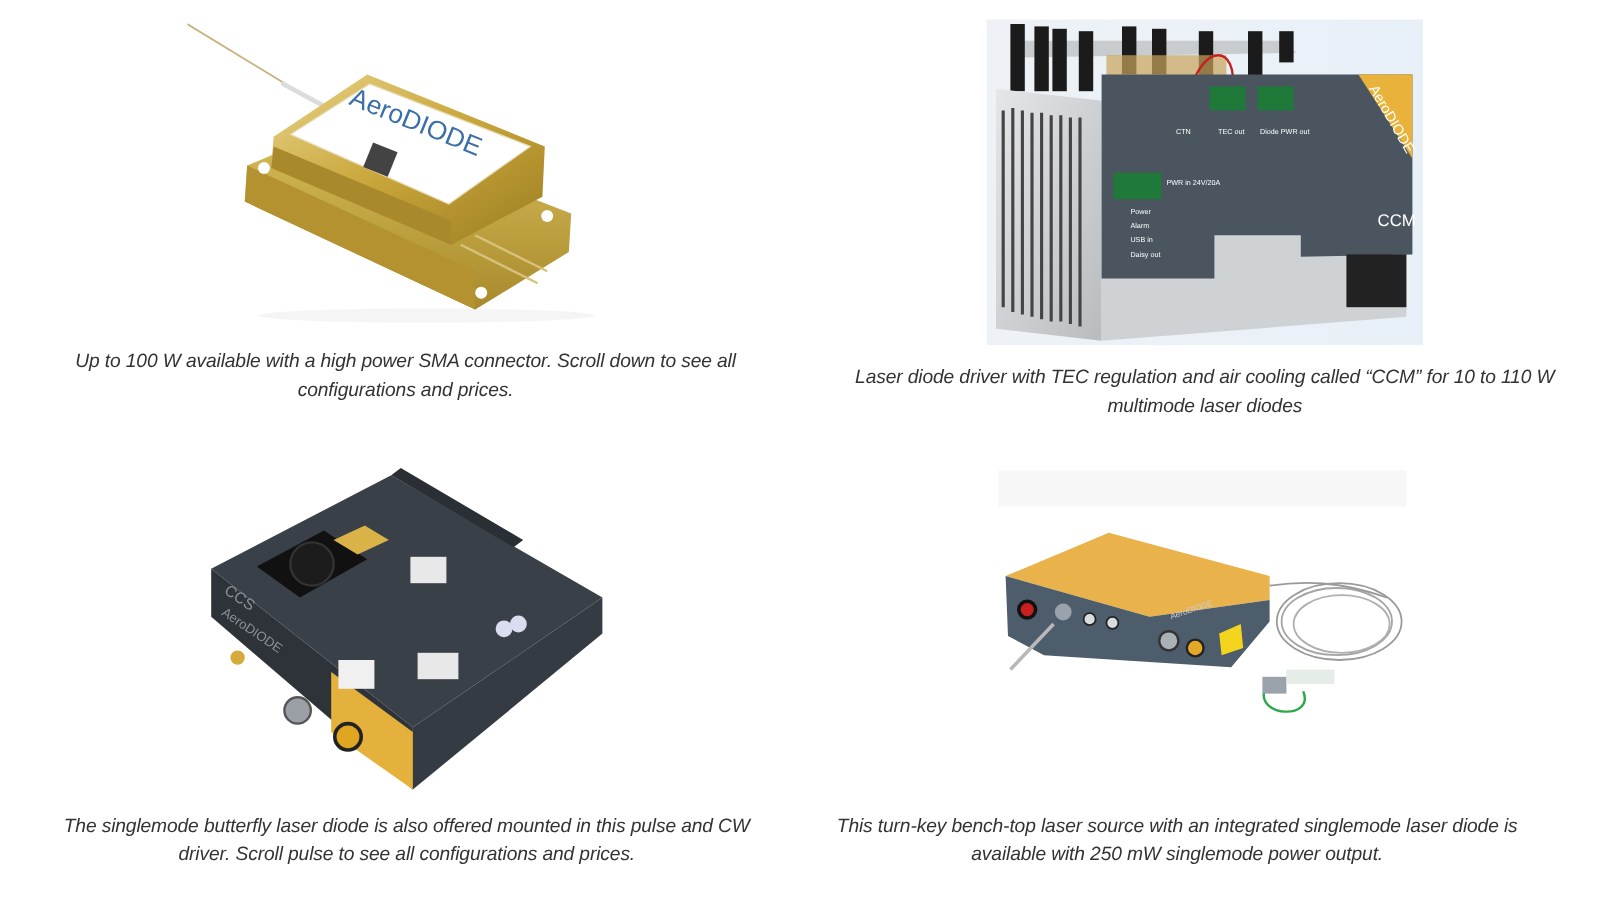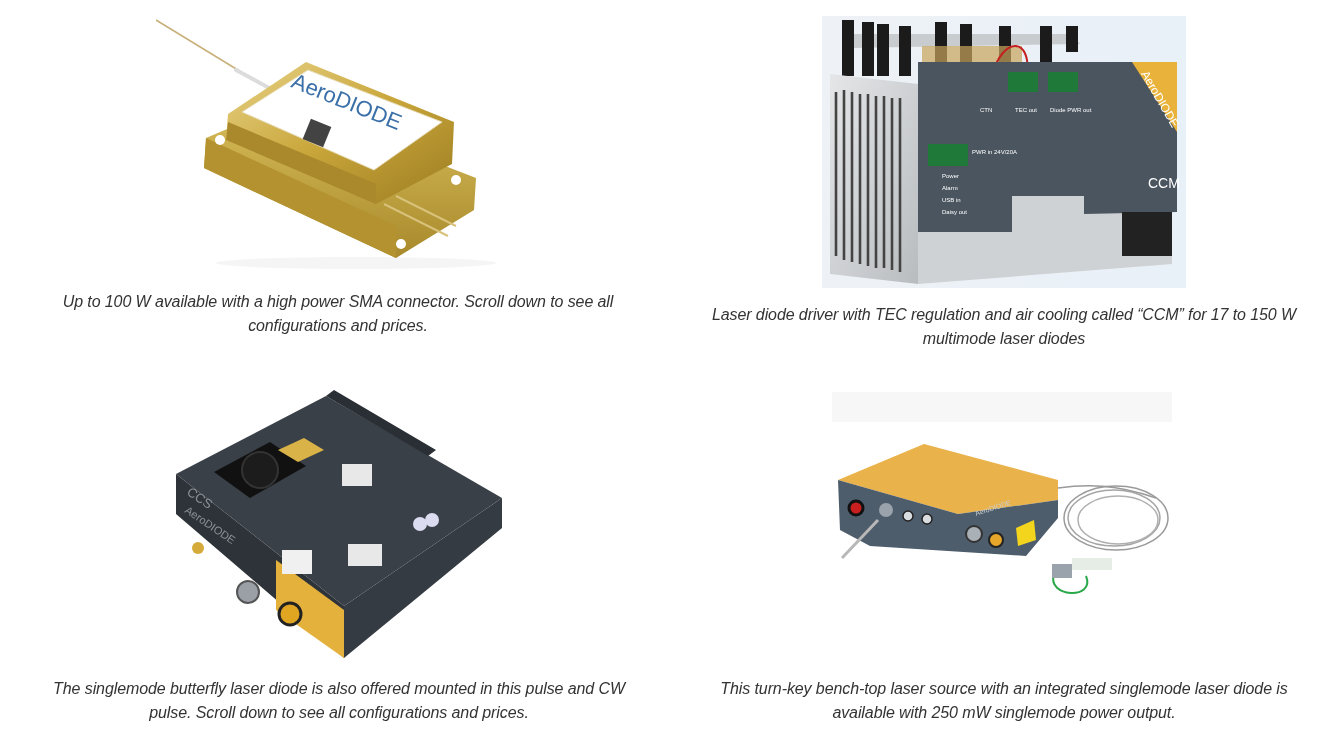--- a/index.html
+++ b/index.html
@@ -112,21 +112,21 @@
         <text x="150" y="138">PWR in 24V/20A</text>
         <text x="120" y="162">Power</text>
         <text x="120" y="174">Alarm</text>
         <text x="120" y="186">USB in</text>
         <text x="120" y="198">Daisy out</text>
       </g>
       <text x="326" y="172" font-family="Liberation Sans, sans-serif" font-size="14" fill="#ffffff">CCM</text>
       <rect x="300" y="196" width="50" height="44" fill="#222"></rect>
     </svg>
   </div>
-  <div class="caption" style="left:706px;top:303px;width:596px;">Laser diode driver with TEC regulation and air cooling called “CCM” for 17 to 150 W multimode laser diodes</div>
+  <div class="caption" style="left:706px;top:303px;width:596px;">Laser diode driver with TEC regulation and air cooling called “CCM” for 10 to 110 W multimode laser diodes</div>
 </div>
 
 <div class="card">
   <div class="img-box" style="left:166px;top:388px;width:344px;height:274px;">
     <svg width="344" height="274" viewBox="0 0 344 274">
       <rect width="344" height="274" fill="#ffffff"></rect>
 
       <polygon points="10,86 160,8 336,110 178,218" fill="#3a4048"></polygon>
       <polygon points="10,86 178,218 178,270 10,126" fill="#2e3339"></polygon>
       <polygon points="178,218 336,110 336,140 178,270" fill="#353b42"></polygon>
@@ -147,21 +147,21 @@
       <circle cx="254" cy="136" r="7" fill="#dcdcf0"></circle>
       <circle cx="266" cy="132" r="7" fill="#dcdcf0"></circle>
 
       <circle cx="32" cy="160" r="6" fill="#d4aa3a"></circle>
       <circle cx="82" cy="204" r="11" fill="#9aa0a6" stroke="#555" stroke-width="2"></circle>
       <circle cx="124" cy="226" r="11" fill="#e0a622" stroke="#222" stroke-width="3"></circle>
       <text x="20" y="106" transform="rotate(34 20 106)" font-family="Liberation Sans, sans-serif" font-size="13" fill="#8a9098">CCS</text>
       <text x="18" y="124" transform="rotate(34 18 124)" font-family="Liberation Sans, sans-serif" font-size="11" fill="#8a9098">AeroDIODE</text>
     </svg>
   </div>
-  <div class="caption" style="left:46px;top:677px;width:586px;">The singlemode butterfly laser diode is also offered mounted in this pulse and CW pulse. Scroll down to see all configurations and prices.</div>
+  <div class="caption" style="left:46px;top:677px;width:586px;">The singlemode butterfly laser diode is also offered mounted in this pulse and CW driver. Scroll pulse to see all configurations and prices.</div>
 </div>
 
 <div class="card">
   <div class="img-box" style="left:826px;top:388px;width:360px;height:230px;">
     <svg width="360" height="230" viewBox="0 0 360 230">
       <rect width="360" height="230" fill="#ffffff"></rect>
       <rect x="6" y="4" width="340" height="30" fill="#f7f7f7"></rect>
 
       <polygon points="12,92 98,56 232,92 232,112 132,126" fill="#eab24a"></polygon>
 
@@ -181,14 +181,14 @@
       <ellipse cx="290" cy="130" rx="52" ry="32" fill="none" stroke="#9a9a9a" stroke-width="1.5"></ellipse>
       <ellipse cx="288" cy="130" rx="46" ry="28" fill="none" stroke="#a5a5a5" stroke-width="1.5"></ellipse>
       <ellipse cx="292" cy="132" rx="40" ry="24" fill="none" stroke="#b0b0b0" stroke-width="1.5"></ellipse>
       <path d="M232 100 C260 96, 290 96, 330 110" stroke="#9a9a9a" stroke-width="1.5" fill="none"></path>
 
       <path d="M228 186 C220 210, 270 212, 260 188" stroke="#2ba84a" stroke-width="2" fill="none"></path>
       <rect x="226" y="176" width="20" height="14" fill="#9aa3ab"></rect>
       <rect x="246" y="170" width="40" height="12" fill="#e0e8e0" opacity="0.8"></rect>
     </svg>
   </div>
-  <div class="caption" style="left:710px;top:677px;width:588px;">This turn-key bench-top laser source with an integrated singlemode laser diode is available with 250 mW singlemode power output.</div>
+  <div class="caption" style="left:687px;top:677px;width:588px;">This turn-key bench-top laser source with an integrated singlemode laser diode is available with 250 mW singlemode power output.</div>
 </div>
 
 </body></html>

